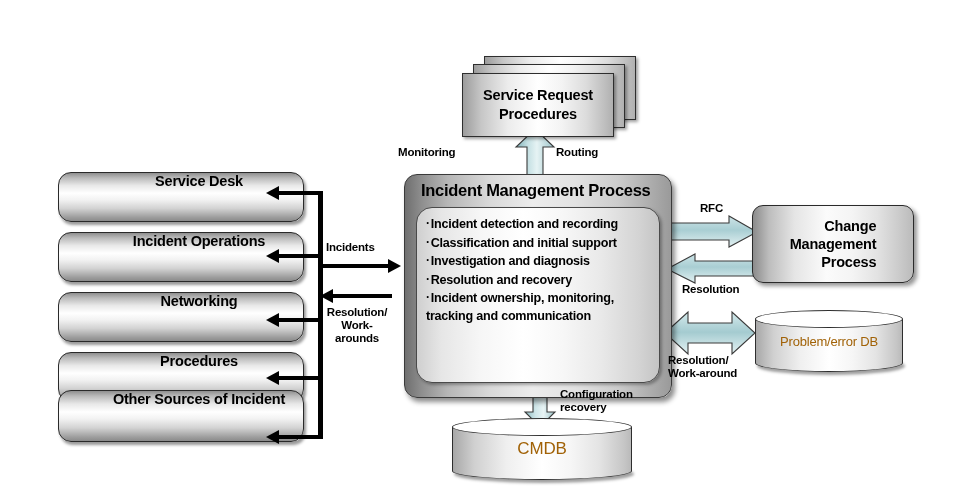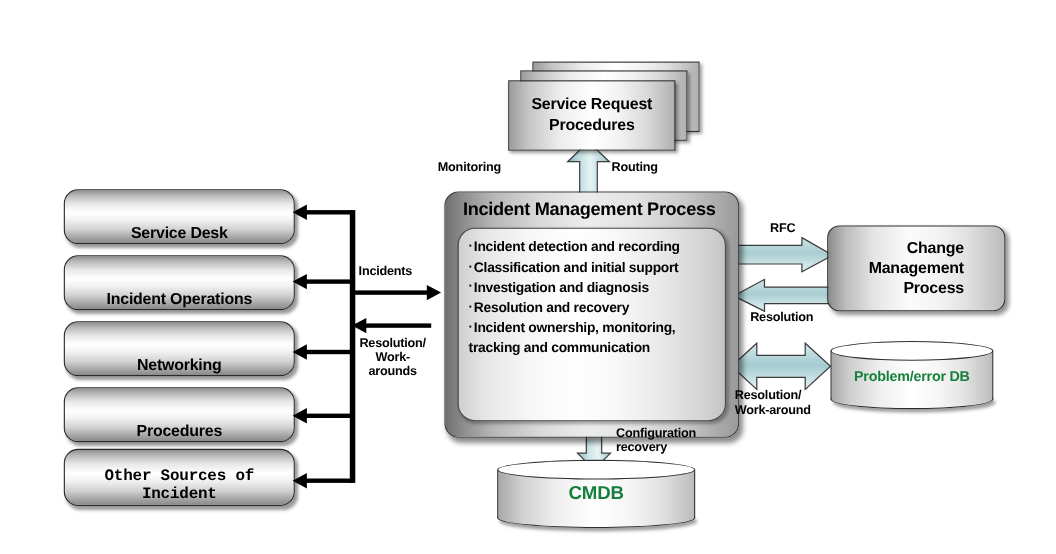--- a/index.html
+++ b/index.html
@@ -17,24 +17,24 @@
     white-space:pre-line;z-index:40;
   }
 
   
   .pill{
     position:absolute;border:1.4px solid #2a2a2a;border-radius:13px;
     background:linear-gradient(to bottom,
        #8f8f8f 0%, #b9b9b9 10%, #e8e8e8 26%, #ffffff 42%,
        #f2f2f2 56%, #d2d2d2 74%, #9e9e9e 92%, #8a8a8a 100%);
     box-shadow:2px 3px 3px rgba(0,0,0,.40);
-    display:flex;align-items:flex-end;justify-content:center;
+    display:flex;align-items:flex-start;justify-content:center;
     text-align:center;
     font-weight:bold;font-size:14.5px;letter-spacing:-0.2px;line-height:17px;
-    color:#000;z-index:20;
+    color:#000;z-index:20;padding-left:36px;
   }
 
   
   .proc-outer{
     position:absolute;border:1.6px solid #3a3a3a;border-radius:13px;
     background:linear-gradient(to right,
        #6f6f6f 0%, #8d8d8d 6%, #b6b6b6 16%, #d9d9d9 32%,
        #ececec 48%, #e2e2e2 64%, #cccccc 80%, #ababab 93%, #9a9a9a 100%);
     box-shadow:3px 4px 5px rgba(0,0,0,.45);
     z-index:22;
@@ -103,21 +103,21 @@
        #f6f6f6 66%, #e4e4e4 82%, #c6c6c6 96%, #bababa 100%);
     box-shadow:2px 3px 3px rgba(0,0,0,.38);
   }
   .cyl .top{
     position:absolute;left:0;right:0;top:0;height:18px;border-radius:50%;
     border:1.3px solid #2e2e2e;box-sizing:border-box;background:#ffffff;
   }
   .cyl .cap{
     position:absolute;left:0;right:0;top:0;bottom:0;
     display:flex;align-items:center;justify-content:center;
-    font-weight:bold;letter-spacing:-0.2px;color:#15803d;z-index:3;text-align:right;
+    font-weight:normal;letter-spacing:-0.2px;color:#a16207;z-index:3;text-align:right;
   }
 
   
   .blk{position:absolute;background:#000;z-index:30;}
   .arrL{
     position:absolute;width:0;height:0;z-index:31;
     border-top:7.5px solid transparent;border-bottom:7.5px solid transparent;
     border-right:13px solid #000;
   }
   .arrR{
@@ -140,21 +140,21 @@
   </div>
   <div class="pill" style="left:58px;top:232px;width:208px;height:48px;">
     <span>Incident Operations</span>
   </div>
   <div class="pill" style="left:58px;top:292px;width:208px;height:48px;">
     <span>Networking</span>
   </div>
   <div class="pill" style="left:58px;top:352px;width:208px;height:48px;">
     <span>Procedures</span>
   </div>
-  <div class="pill" style="left:58px;top:408px;width:208px;height:50px;font-family:Liberation Mono, monospace;">
+  <div class="pill" style="left:58px;top:390px;width:208px;height:50px;">
     <span>Other Sources of
 Incident</span>
   </div>
 
   <div class="blk" style="left:318px;top:191px;width:5px;height:248px;"></div>
 
   <div class="blk" style="left:278px;top:191px;width:42px;height:4px;"></div>
   <div class="arrL" style="left:266px;top:186px;"></div>
 
   <div class="blk" style="left:278px;top:254px;width:42px;height:4px;"></div>

